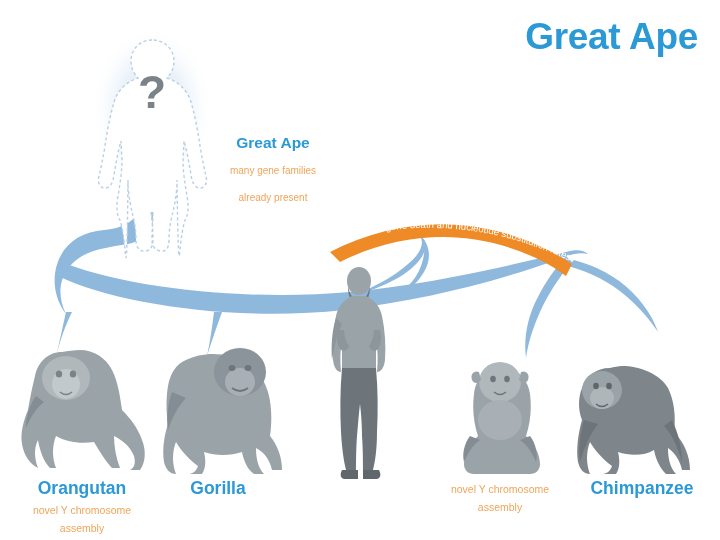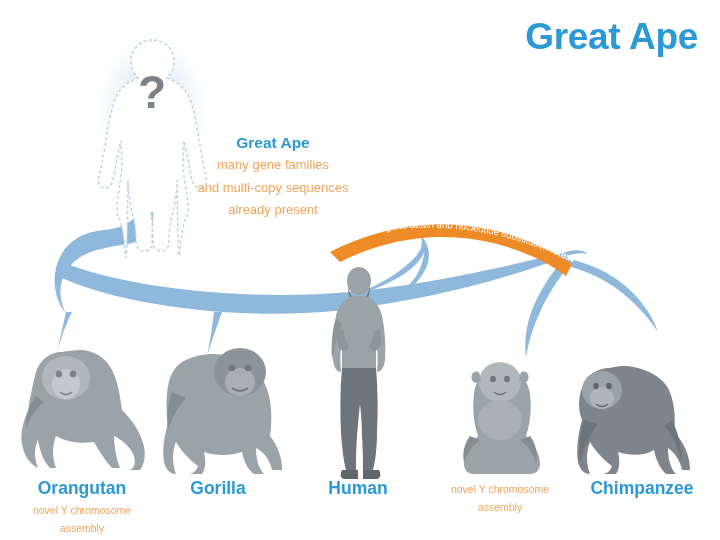--- a/index.html
+++ b/index.html
@@ -53,24 +53,24 @@
   .ancestor-title {
     display: block;
     font-size: 15.5px;
     font-weight: bold;
     color: #2b99d6;
     line-height: 1.12;
     white-space: nowrap;
   }
   .ancestor-sub {
     display: block;
-    font-size: 13px;
+    font-size: 10px;
     color: #f0a55a;
     line-height: 1.32;
-    margin-top: 5px;
+    margin-top: 13px;
     white-space: nowrap;
   }
 
   
   .species-label {
     position: absolute;
     text-align: center;
     width: 180px;
   }
   .species-name {
@@ -365,37 +365,33 @@
     </g>
   </svg>
 
   <div class="title-block">
     <span class="title-line">Great Ape</span>
   </div>
 
   <div class="ancestor-block">
     <span class="ancestor-title">Great Ape</span>
     <span class="ancestor-sub">many gene families</span>
-    <span class="ancestor-sub">and multi-copy sequences</span>
     <span class="ancestor-sub">already present</span>
   </div>
 
   <div class="species-label sp-orangutan">
     <span class="species-name">Orangutan</span>
     <span class="species-sub">novel Y chromosome</span>
     <span class="species-sub">assembly</span>
   </div>
 
   <div class="species-label sp-gorilla">
     <span class="species-name">Gorilla</span>
   </div>
 
-  <div class="species-label sp-human">
-    <span class="species-name">Human</span>
-  </div>
 
   <div class="species-label sp-bonobo">
     <span class="species-sub">novel Y chromosome</span>
     <span class="species-sub">assembly</span>
   </div>
 
   <div class="species-label sp-chimpanzee">
     <span class="species-name">Chimpanzee</span>
   </div>
 

